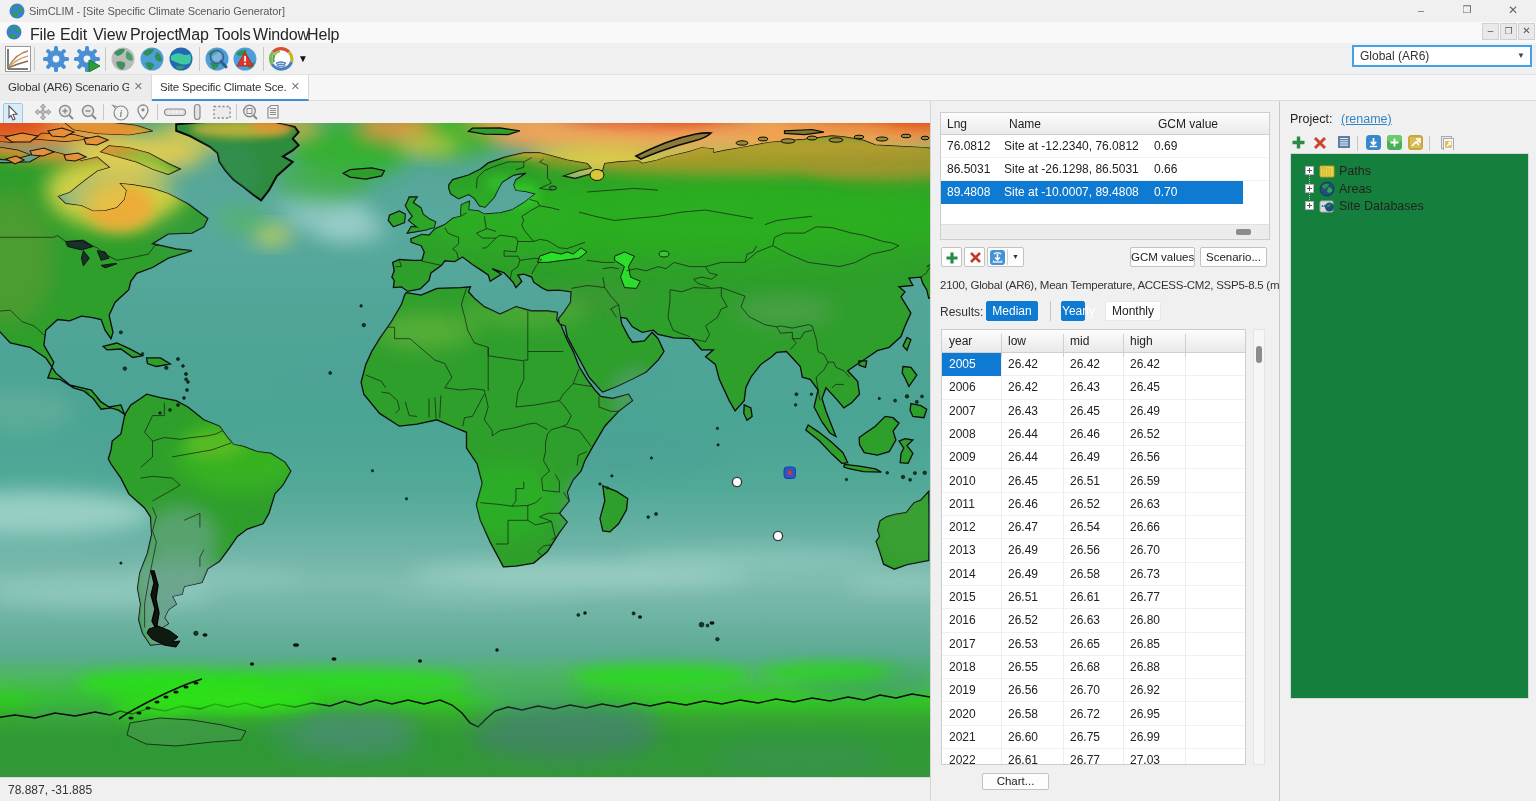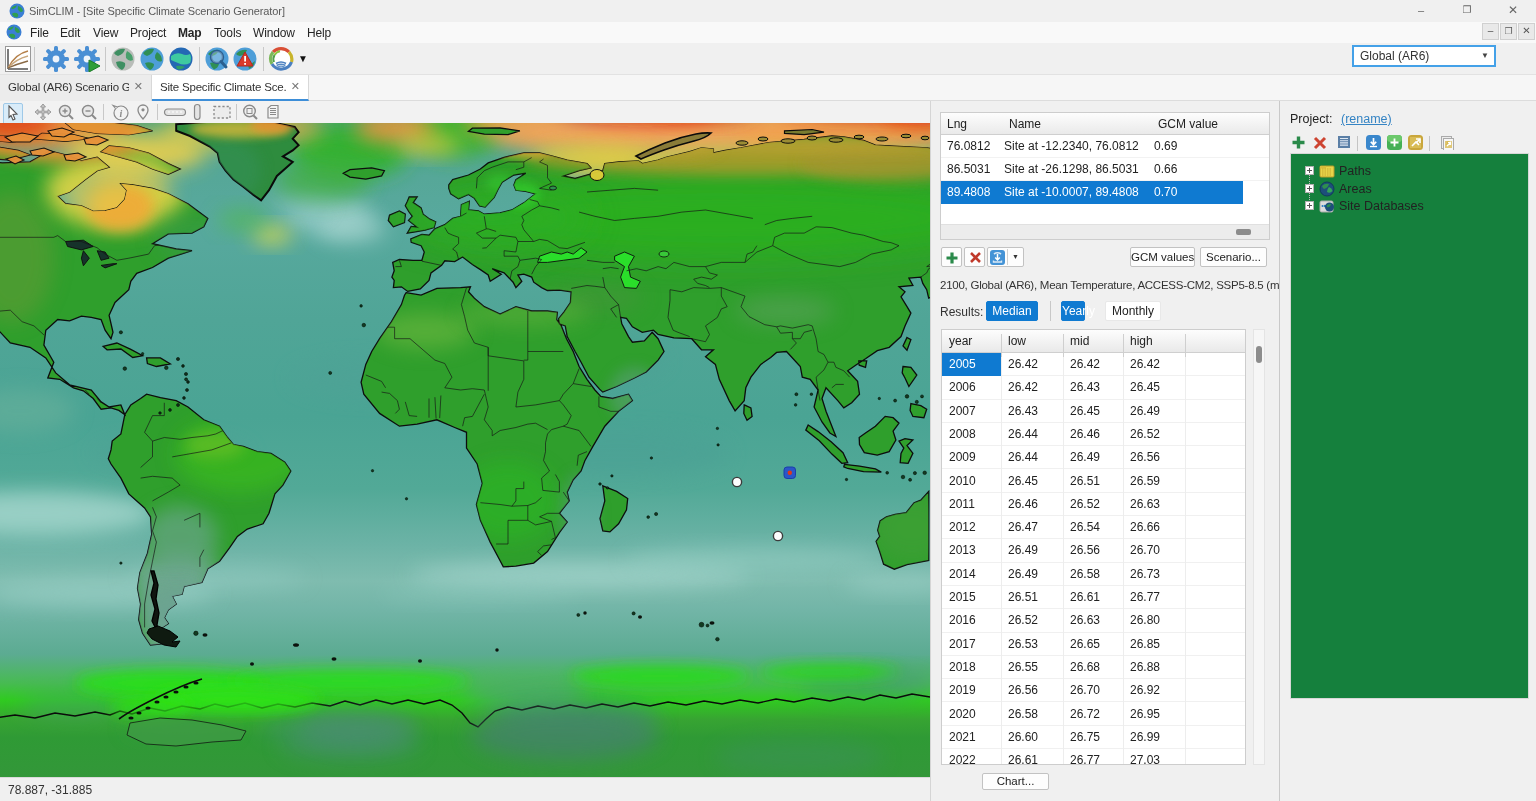--- a/index.html
+++ b/index.html
@@ -6,28 +6,28 @@
 .abs { position:absolute; }
 
 
 #titlebar { left:0; top:0; width:1536px; height:22px; background:#f0f0f0; }
 #titlebar .txt { position:absolute; left:29px; top:5px; font-size:11px; letter-spacing:-0.1px; color:#5a5a5a; }
 #titlebar .ico { position:absolute; left:9px; top:3px; }
 .wbtn { position:absolute; top:0; width:30px; height:22px; text-align:center; line-height:20px; color:#666; font-size:11px; }
 
 
 #menubar { left:0; top:22px; width:1536px; height:21px; background:#f9f9f9; }
-#menubar .mi { position:absolute; top:4px; font-size:12px; letter-spacing:-0.15px; color:#262626; }
+#menubar .mi { position:absolute; top:4px; font-size:16px; letter-spacing:-0.15px; color:#262626; }
 .mdibtn { position:absolute; top:23px; width:17px; height:17px; background:#e9e9e9; border:1px solid #d0d0d0; color:#555; text-align:center; line-height:14px; font-size:10px; }
 
 
 #toolbar { left:0; top:43px; width:1536px; height:32px; background:#f0f0f0; border-bottom:1px solid #e2e2e2; }
 #toolbar .tb { position:absolute; top:3px; }
 .tsep { position:absolute; top:4px; width:1px; height:24px; background:#c8c8c8; }
-#combo { position:absolute; left:1352px; top:45px; width:144px; height:22px; background:#fff; border:2px solid #44a1e8;text-align:center; }
+#combo { position:absolute; left:1352px; top:45px; width:180px; height:22px; background:#fff; border:2px solid #44a1e8;text-align:center; }
 #combo span { position:absolute; left:6px; top:2px; font-size:12px; color:#333; }
 #combo .car { position:absolute; left:auto; right:5px; top:4px; color:#444; font-size:8px; }
 
 
 #tabbar { left:0; top:75px; width:1536px; height:26px; background:#f6f6f6; border-bottom:1px solid #dcdcdc; }
 .tab { position:absolute; top:0; height:26px; font-size:12px; color:#333; }
 #tab1 { left:0; width:152px; background:#ececec; border-right:1px solid #d8d8d8; }
 #tab2 { left:152px; width:157px; background:#fff; border-right:1px solid #d8d8d8; border-bottom:2px solid #3d8ed8; }
 .tab .tl { position:absolute; left:8px; right:22px; top:6px; font-size:11.5px; letter-spacing:-0.2px; white-space:nowrap; overflow:hidden; }
 .tab .tx { position:absolute; right:8px; top:5px; color:#777; font-size:11px; }
@@ -106,21 +106,21 @@
   <span class="mi" style="left:6px;top:2px;"><svg width="16" height="16" viewBox="0 0 16 16" xmlns="http://www.w3.org/2000/svg">
         <circle cx="8" cy="8" r="7.5" fill="#3b7fd4"></circle>
         <path d="M2,5 Q5,2 8,2.5 Q7,5 4,6 Q2.5,6 2,5 Z" fill="#2f9e4f"></path>
         <path d="M9,3 Q13,4 14,8 Q12,10 10,8 Q8,6 9,3 Z" fill="#2f9e4f"></path>
         <path d="M4,10 Q7,9 9,11 Q10,13 8,14.5 Q4,14 3,11 Z" fill="#2f9e4f"></path>
       </svg></span>
   <span class="mi" style="left:30px;">File</span>
   <span class="mi" style="left:60px;">Edit</span>
   <span class="mi" style="left:93px;">View</span>
   <span class="mi" style="left:130px;">Project</span>
-  <span class="mi" style="left:178px;font-weight:bold;">Map</span>
+  <span class="mi" style="left:178px;">Map</span>
   <span class="mi" style="left:214px;">Tools</span>
   <span class="mi" style="left:253px;">Window</span>
   <span class="mi" style="left:307px;">Help</span>
 </div>
 <div class="mdibtn" style="left:1482px;">–</div>
 <div class="mdibtn" style="left:1500px;font-size:9px;">❐</div>
 <div class="mdibtn" style="left:1518px;">✕</div>
 
 <div id="toolbar" class="abs">
   <span class="tb" style="left:5px;"><svg width="26" height="26" viewBox="0 0 26 26" xmlns="http://www.w3.org/2000/svg">

